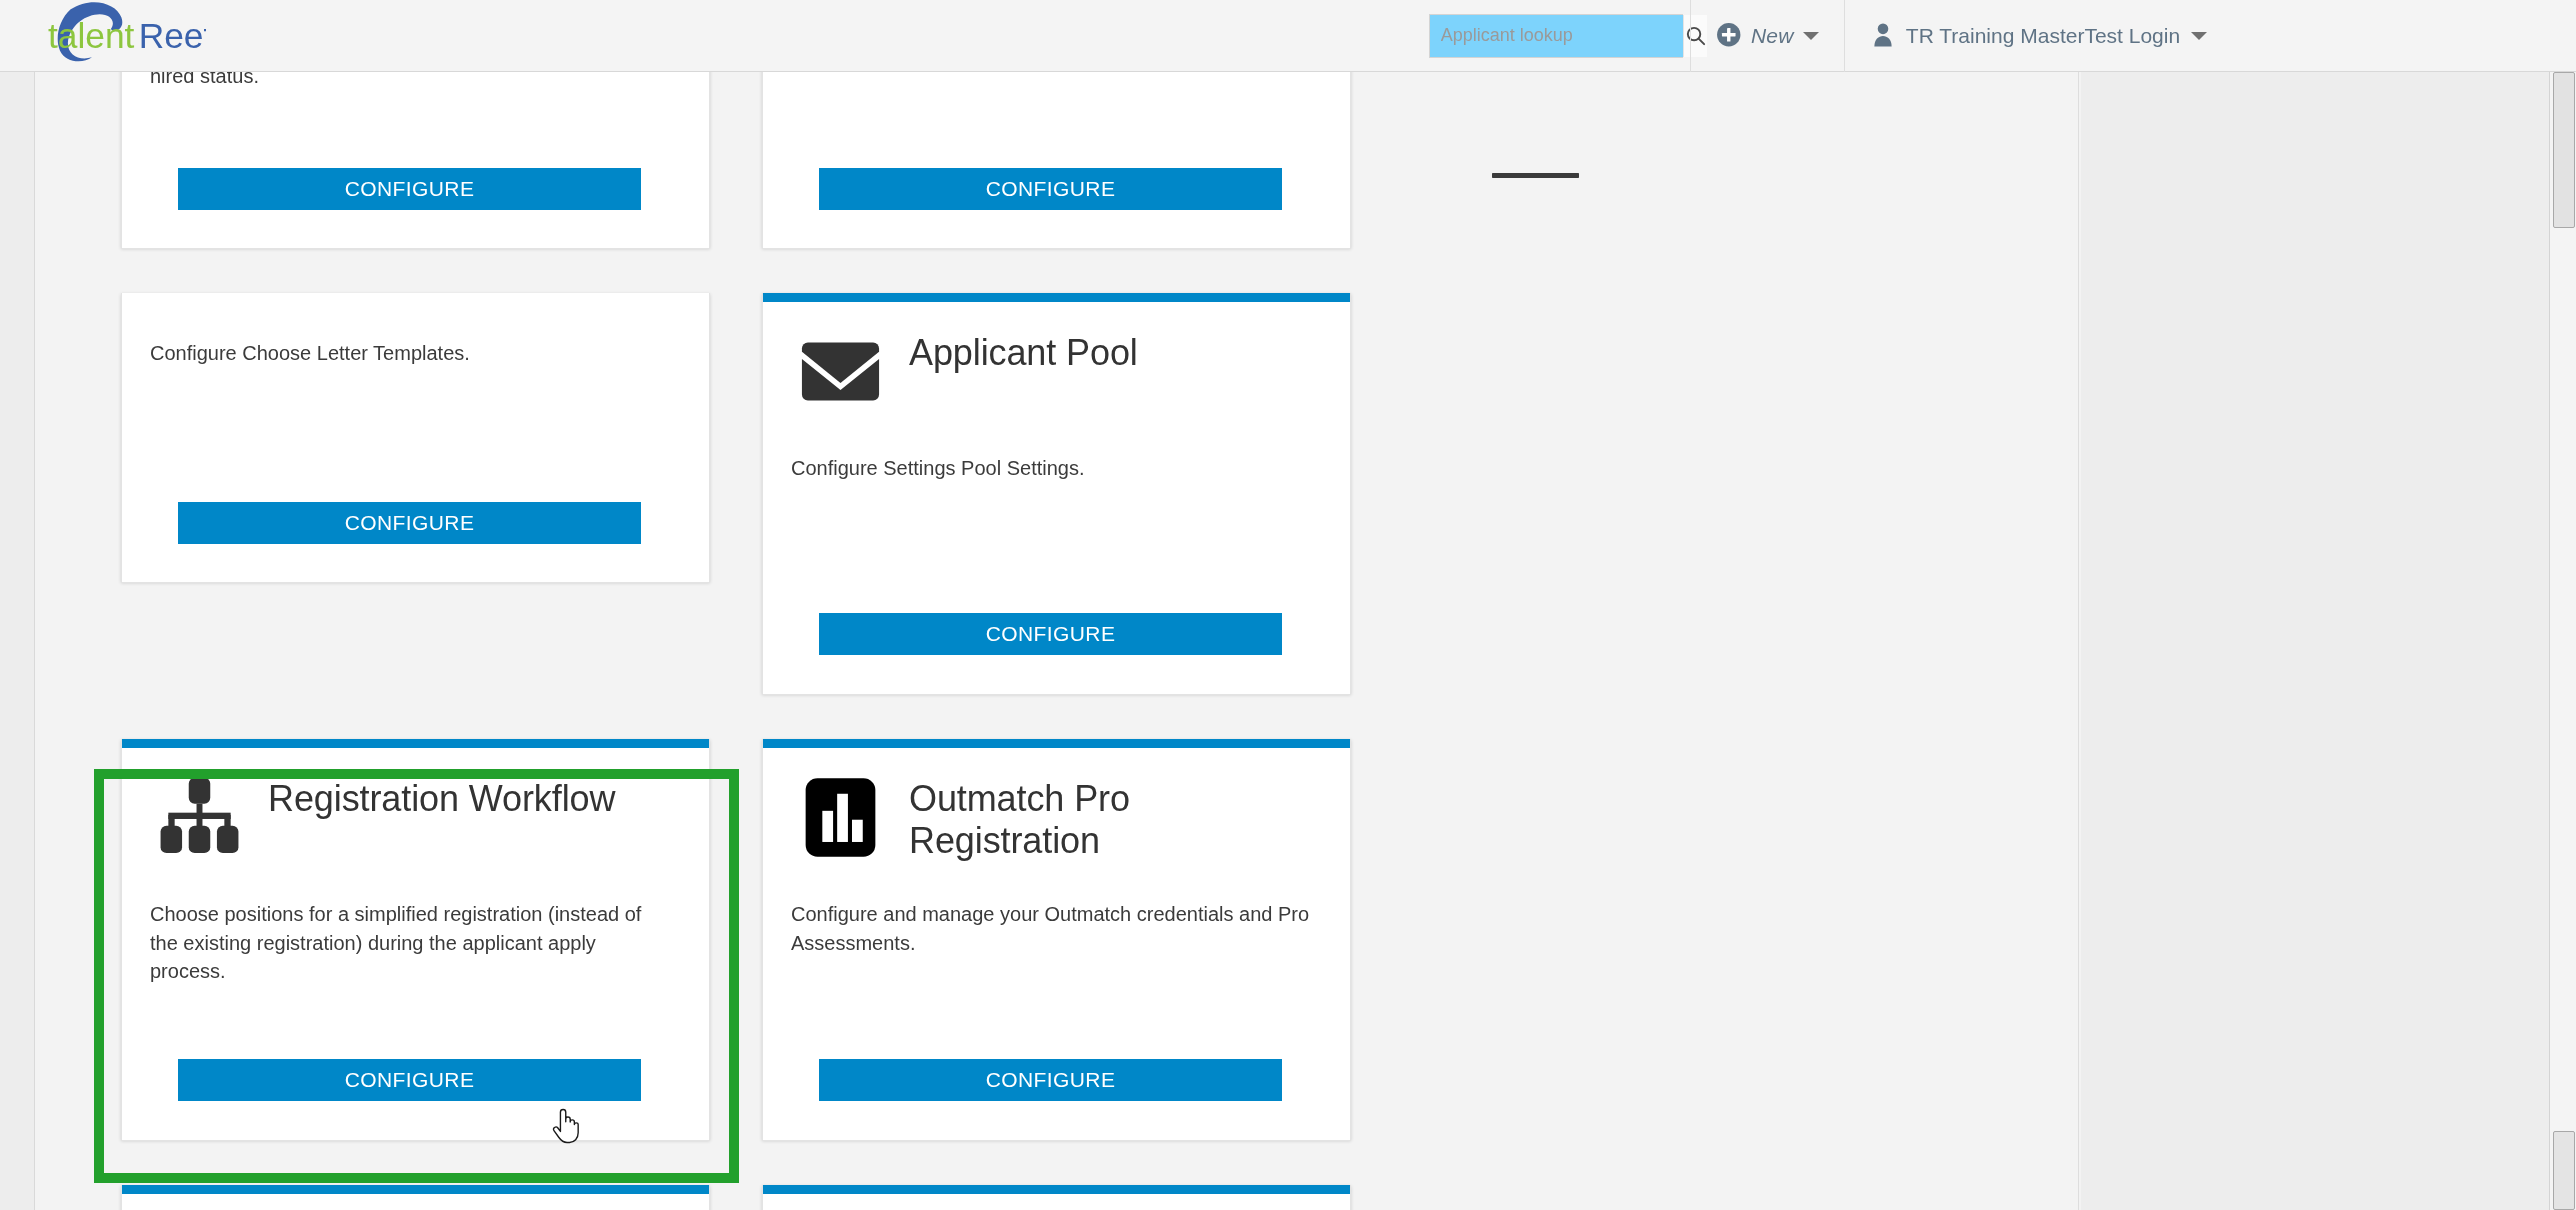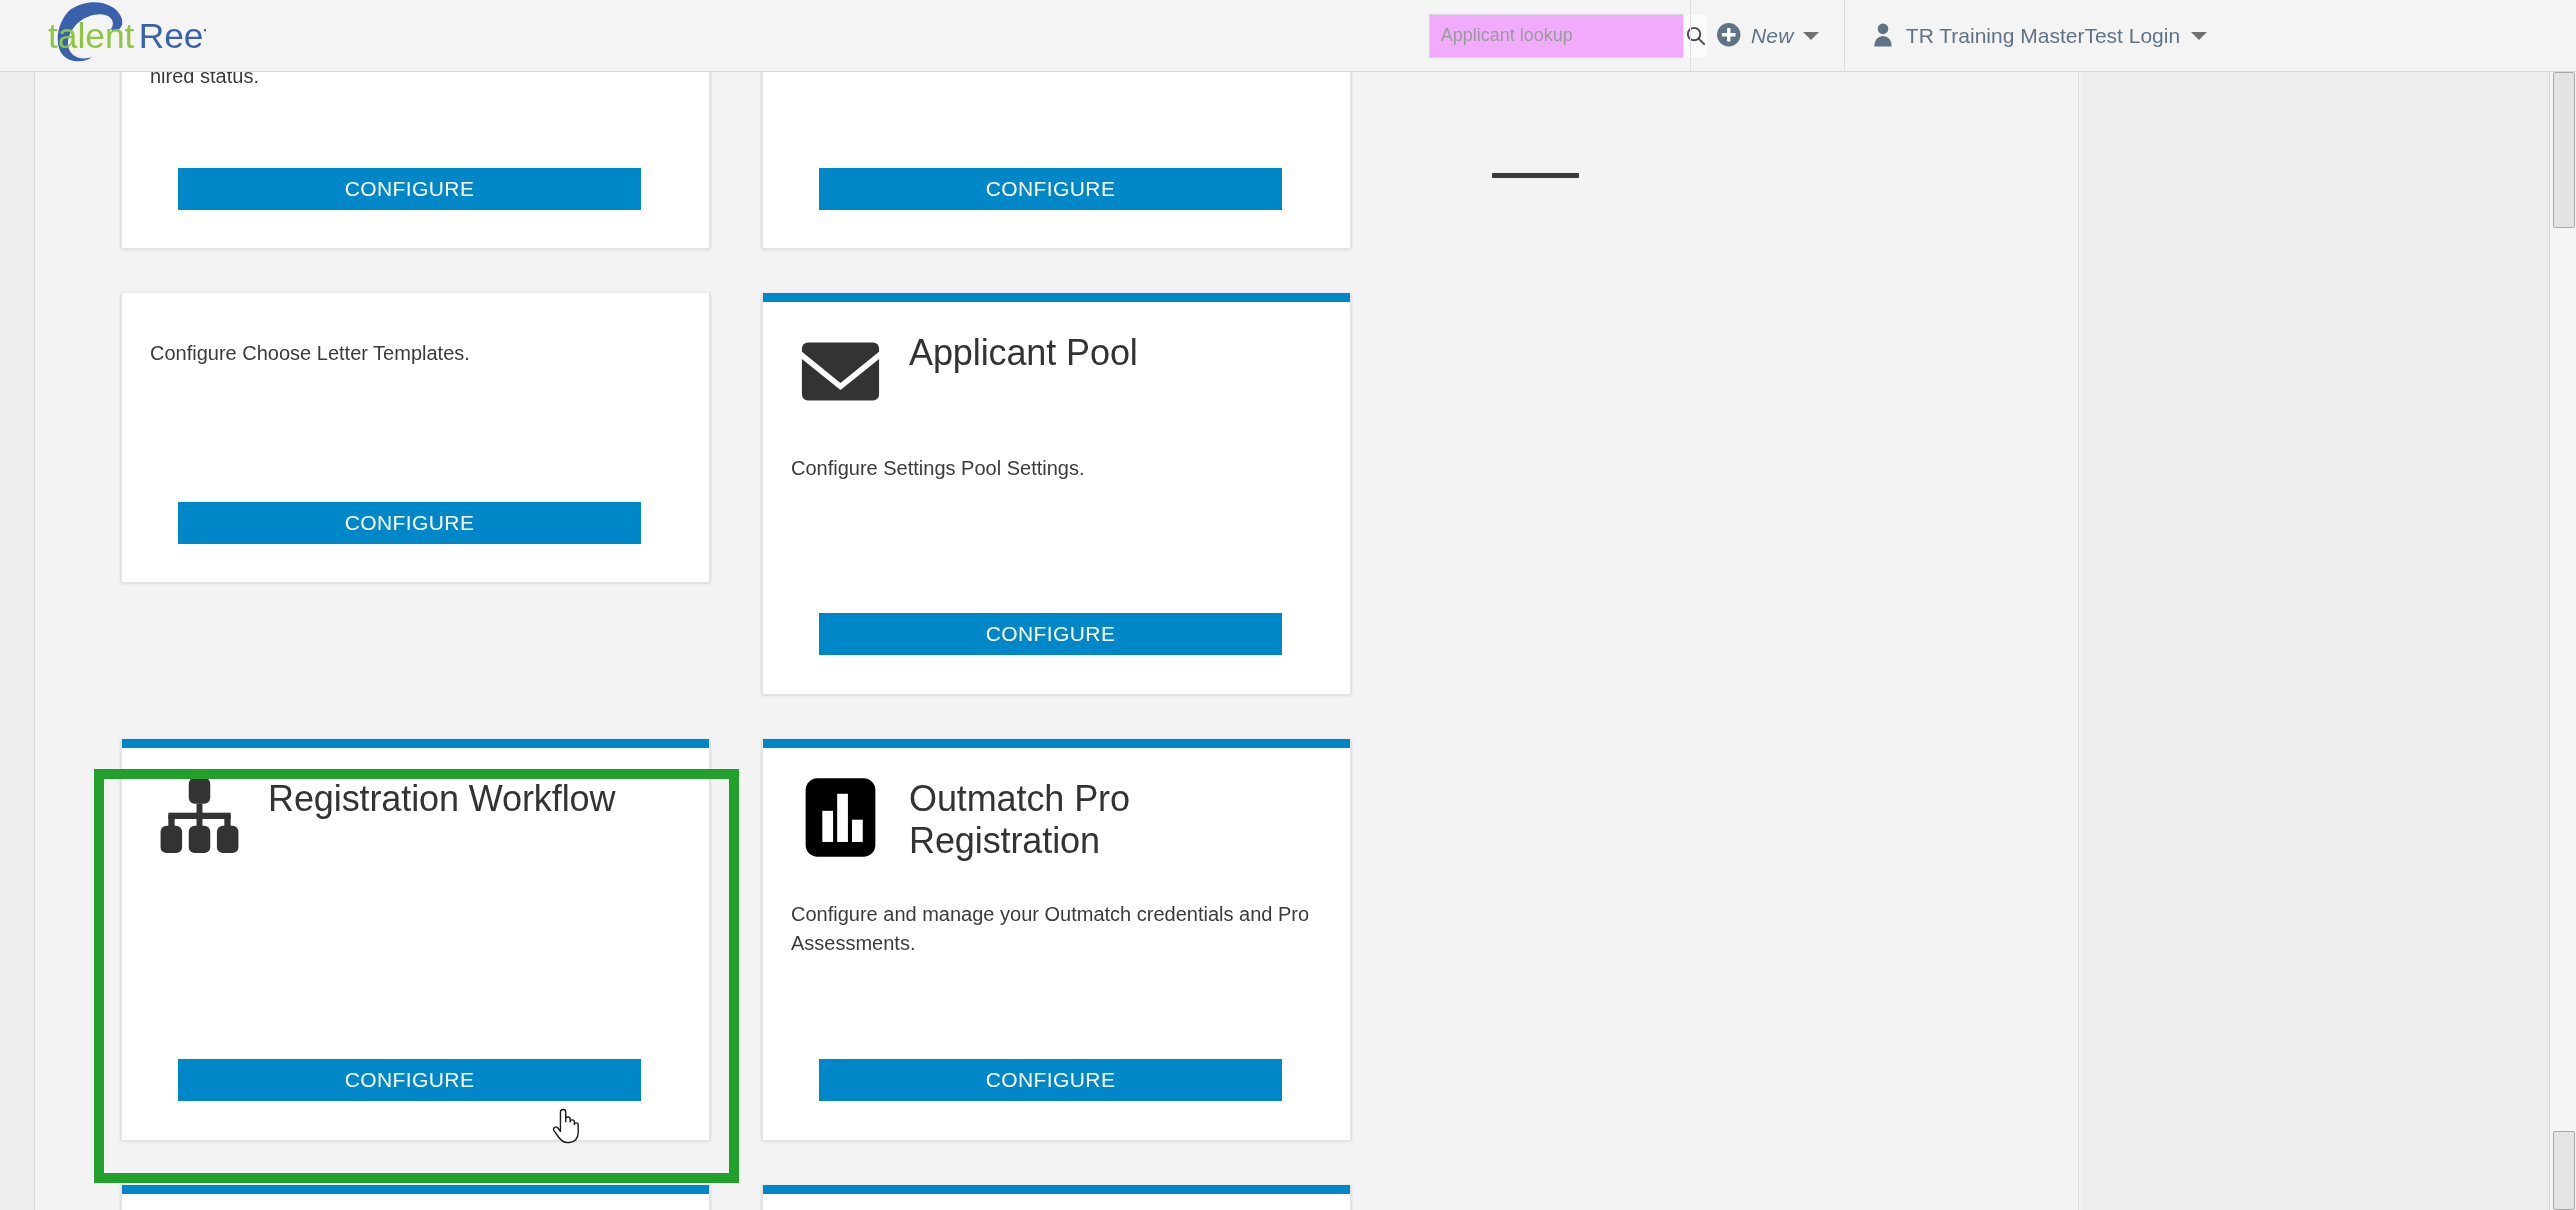--- a/index.html
+++ b/index.html
@@ -74,21 +74,21 @@
     background: #fff;
   }
   .search-input {
     flex: 1;
     border: none;
     outline: none;
     font-family: "Liberation Sans", sans-serif;
     font-size: 18px;
     color: #333;
     padding: 0 10.7px;
-    background: #f0abfc;
+    background: #7dd3fc;
   }
   .search-input::placeholder { color: #9a9a9a; }
   .search-btn {
     width: 44px;
     border: none;
     border-left: 1.3px solid #e4e4e4;
     background: #fbfbfb;
     cursor: pointer;
     display: flex;
     align-items: center;
@@ -444,20 +444,21 @@
                     <rect x="3.6" y="11.3" width="1.7" height="3"></rect>
                     <rect x="11.2" y="11.3" width="1.6" height="3"></rect>
                     <rect x="18.7" y="11.3" width="1.7" height="3"></rect>
                     <rect x="1.5" y="14.2" width="5.8" height="7.4" rx="1.6"></rect>
                     <rect x="9.1" y="14.2" width="5.8" height="7.4" rx="1.6"></rect>
                     <rect x="16.7" y="14.2" width="5.8" height="7.4" rx="1.6"></rect>
                   </svg>
                 </div>
                 <div class="card-title">Registration Workflow</div>
               </div>
+              <div class="card-desc">Choose positions for a simplified registration (instead of the existing registration) during the applicant apply process.</div>
               <button class="card-btn">CONFIGURE</button>
             </div>
           </div>
           <div class="cardslot">
             <div class="card">
               <div class="card-head">
                 <div class="card-icon">
                   <svg width="89" height="89" viewBox="0 0 24 24">
                     <rect x="2.6" y="1.4" width="18.8" height="21.2" rx="3.2" fill="#000000"></rect>
                     <rect x="7.1" y="10.2" width="2.9" height="8.4" fill="#ffffff"></rect>

